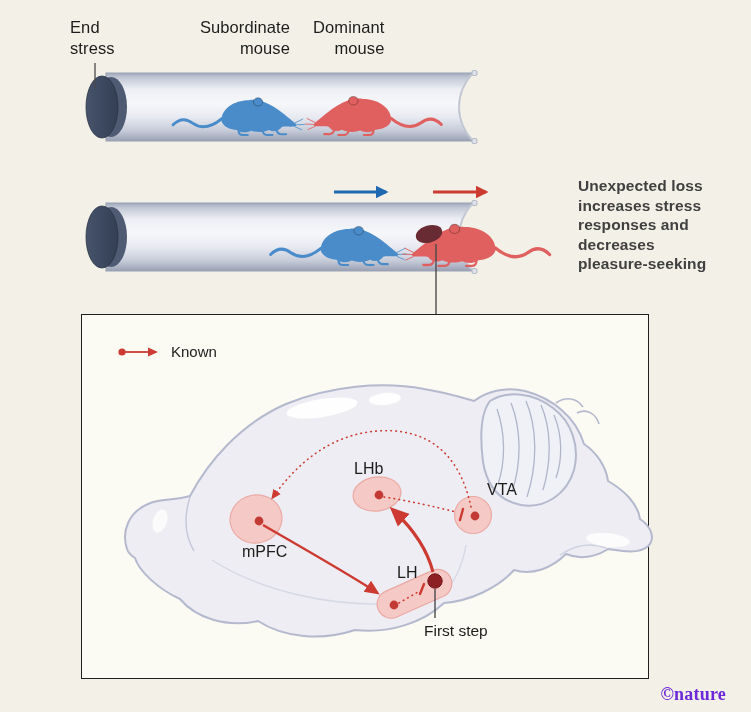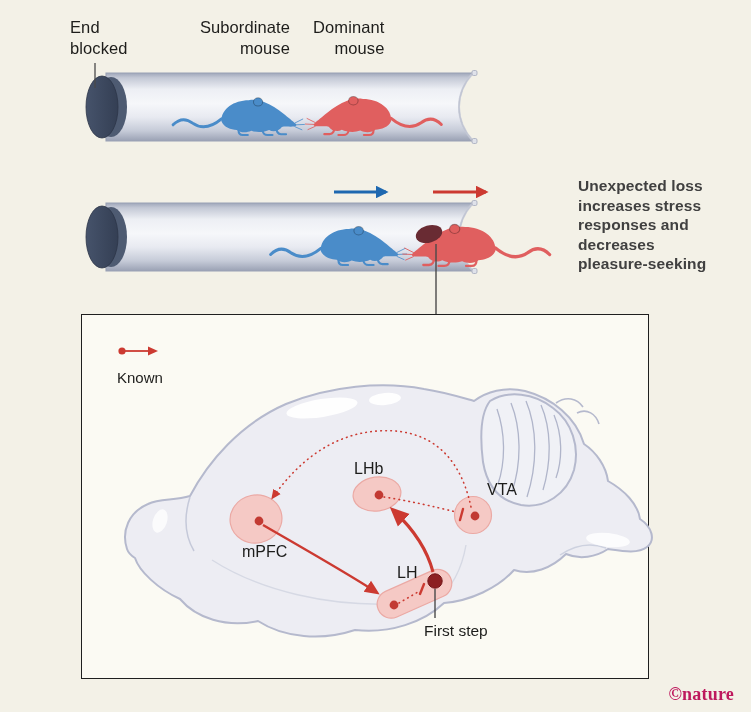--- a/index.html
+++ b/index.html
@@ -4,25 +4,25 @@
 <style>
   html,body{margin:0;padding:0;}
   body{width:751px;height:712px;background:#f3f1e7;font-family:"Liberation Sans",sans-serif;overflow:hidden;}
   #stage{position:relative;width:751px;height:712px;background:#f3f1e7;}
   .lbl{position:absolute;font-size:16.5px;line-height:21px;color:#1d1d1b;white-space:pre-line;letter-spacing:.1px;}
   .lbl.right{text-align:right;}
   #annotation{position:absolute;left:558px;top:176px;width:180px;font-size:15.5px;line-height:19.5px;font-weight:bold;color:#404040;white-space:pre-line;letter-spacing:.1px;margin-left:20px;}
   #diagram-box{position:absolute;left:81px;top:314px;width:568px;height:365px;box-sizing:border-box;border:1.5px solid #1f1f1f;background:#fbfaf3;z-index:1;}
   #fig-svg{position:absolute;left:0;top:0;z-index:2;pointer-events:none;}
   .overlay-text{position:absolute;z-index:3;}
-  .legend-row{position:absolute;display:flex;align-items:flex-start;gap:10px;z-index:3;flex-direction:column;}
+  .legend-row{position:absolute;display:flex;align-items:flex-end;gap:10px;z-index:3;}
   .legend-label{font-size:15px;color:#1d1d1b;}
   .region-lbl{position:absolute;font-size:16px;color:#1d1d1b;z-index:3;}
   #first-step-lbl{position:absolute;font-size:15.5px;color:#1d1d1b;z-index:3;}
-  #credit{position:absolute;right:17px;top:684px;font-family:"Liberation Serif",serif;font-weight:bold;font-size:18px;color:#be185d;letter-spacing:.2px;z-index:3;}
+  #credit{position:absolute;right:25px;top:684px;font-family:"Liberation Serif",serif;font-weight:bold;font-size:18px;color:#6d28d9;letter-spacing:.2px;z-index:3;}
 </style>
 </head>
 <body>
 
 <div id="stage">
 
   <div id="diagram-box"></div>
 
   <svg id="fig-svg" width="751" height="712" viewBox="0 0 751 712">
     <defs>
@@ -115,21 +115,21 @@
       <circle cx="259" cy="521" r="4.4" fill="#c23a33"></circle>
       <circle cx="379" cy="495" r="4.4" fill="#c23a33"></circle>
       <circle cx="475" cy="516" r="4.4" fill="#c23a33"></circle>
       <circle cx="394" cy="605" r="4.4" fill="#c23a33"></circle>
       <circle cx="435" cy="581" r="7.2" fill="#8c2022" stroke="#731518" stroke-width="1"></circle>
       <line x1="435" y1="589" x2="435" y2="618" stroke="#4a4a4a" stroke-width="1.4"></line>
     </g>
   </svg>
 
   <div class="lbl overlay-text" style="left:70px;top:17px;">End
-blocked</div>
+stress</div>
   <div class="lbl right overlay-text" style="left:175px;top:17px;width:115px;">Subordinate
 mouse</div>
   <div class="lbl overlay-text" style="left:313px;top:17px;text-align:right;">Dominant
 mouse</div>
 
   <div id="annotation">Unexpected loss
 increases stress
 responses and
 decreases
 pleasure-seeking</div>

